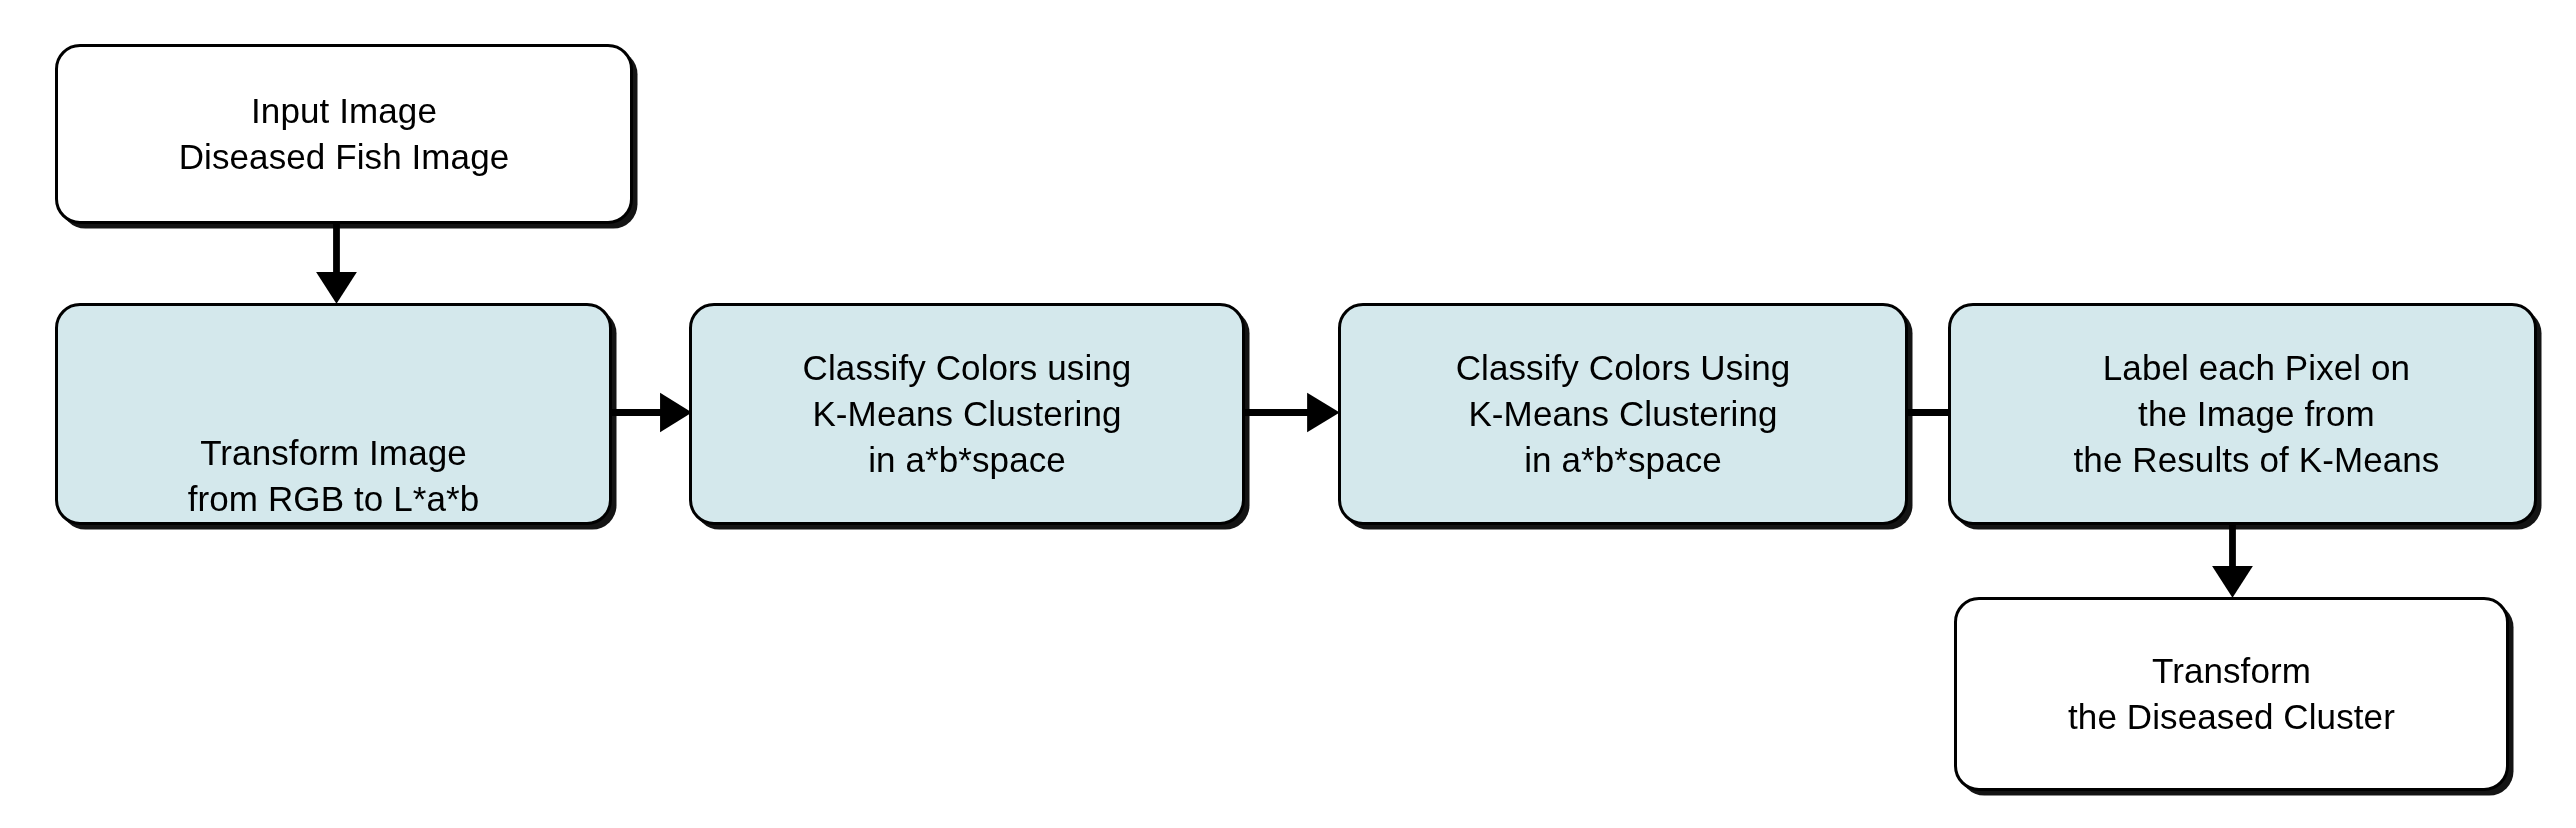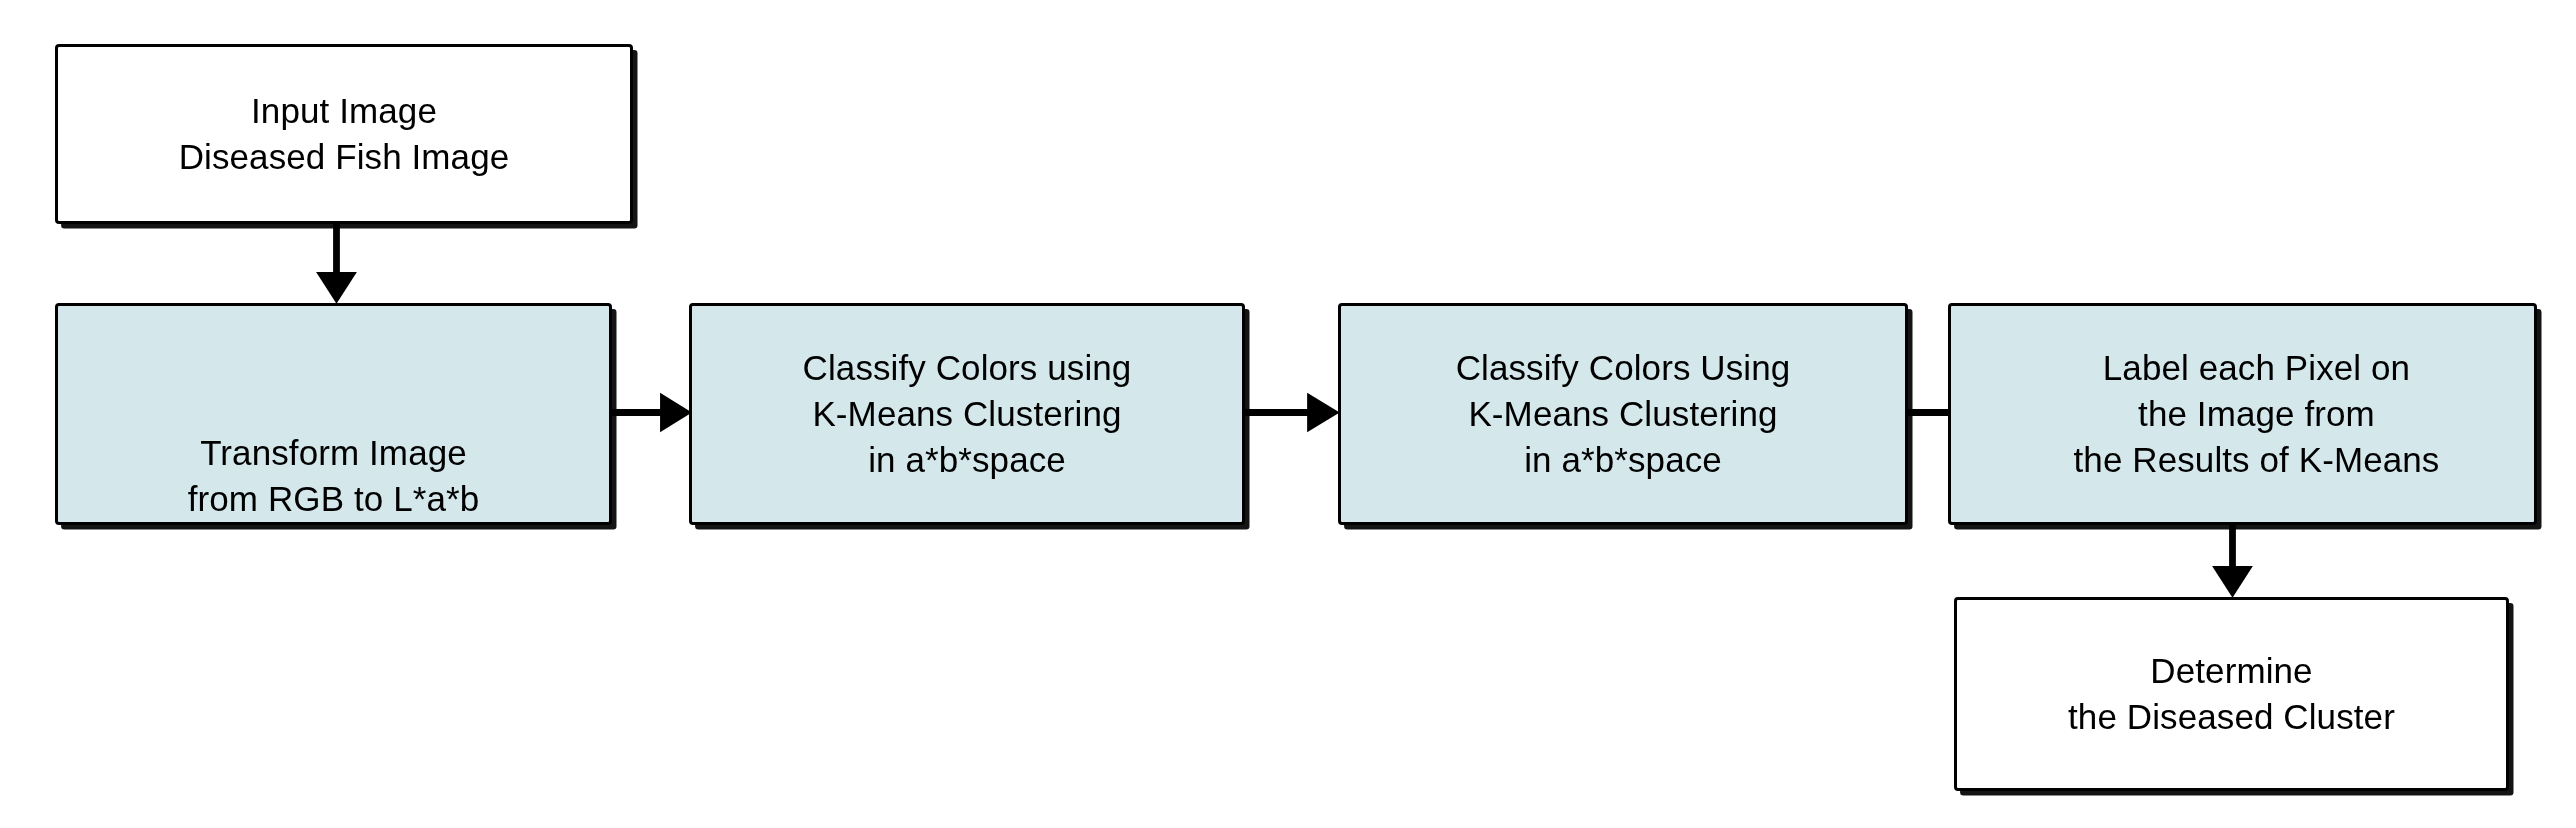--- a/index.html
+++ b/index.html
@@ -14,21 +14,21 @@
     position: relative;
     width: 2576px;
     height: 828px;
     background: #ffffff;
     overflow: hidden;
   }
   .node {
     position: absolute;
     box-sizing: border-box;
     border: 3.8px solid #000000;
-    border-radius: 4px;
+    border-radius: 25px;
     display: flex;
     align-items: center;
     justify-content: center;
     text-align: center;
     color: #000000;
     font-size: 35px;
     line-height: 1.32;
     font-weight: 400;
     letter-spacing: 0.1px;
     box-shadow: 5.3px 5.3px 0 -0.8px rgba(0,0,0,0.92);
@@ -106,18 +106,18 @@
 in a*b*space</span>
   </div>
 
   <div class="node tinted" style="left:1948px; top:303px; width:589px; height:222px;padding-left:28px;">
     <span class="label">Label each Pixel on
 the Image from
 the Results of K-Means</span>
   </div>
 
   <div class="node white" style="left:1954px; top:597px; width:555px; height:194px;">
-    <span class="label">Determine
+    <span class="label">Transform
 the Diseased Cluster</span>
   </div>
 
 </div>
 
 
 </body></html>

